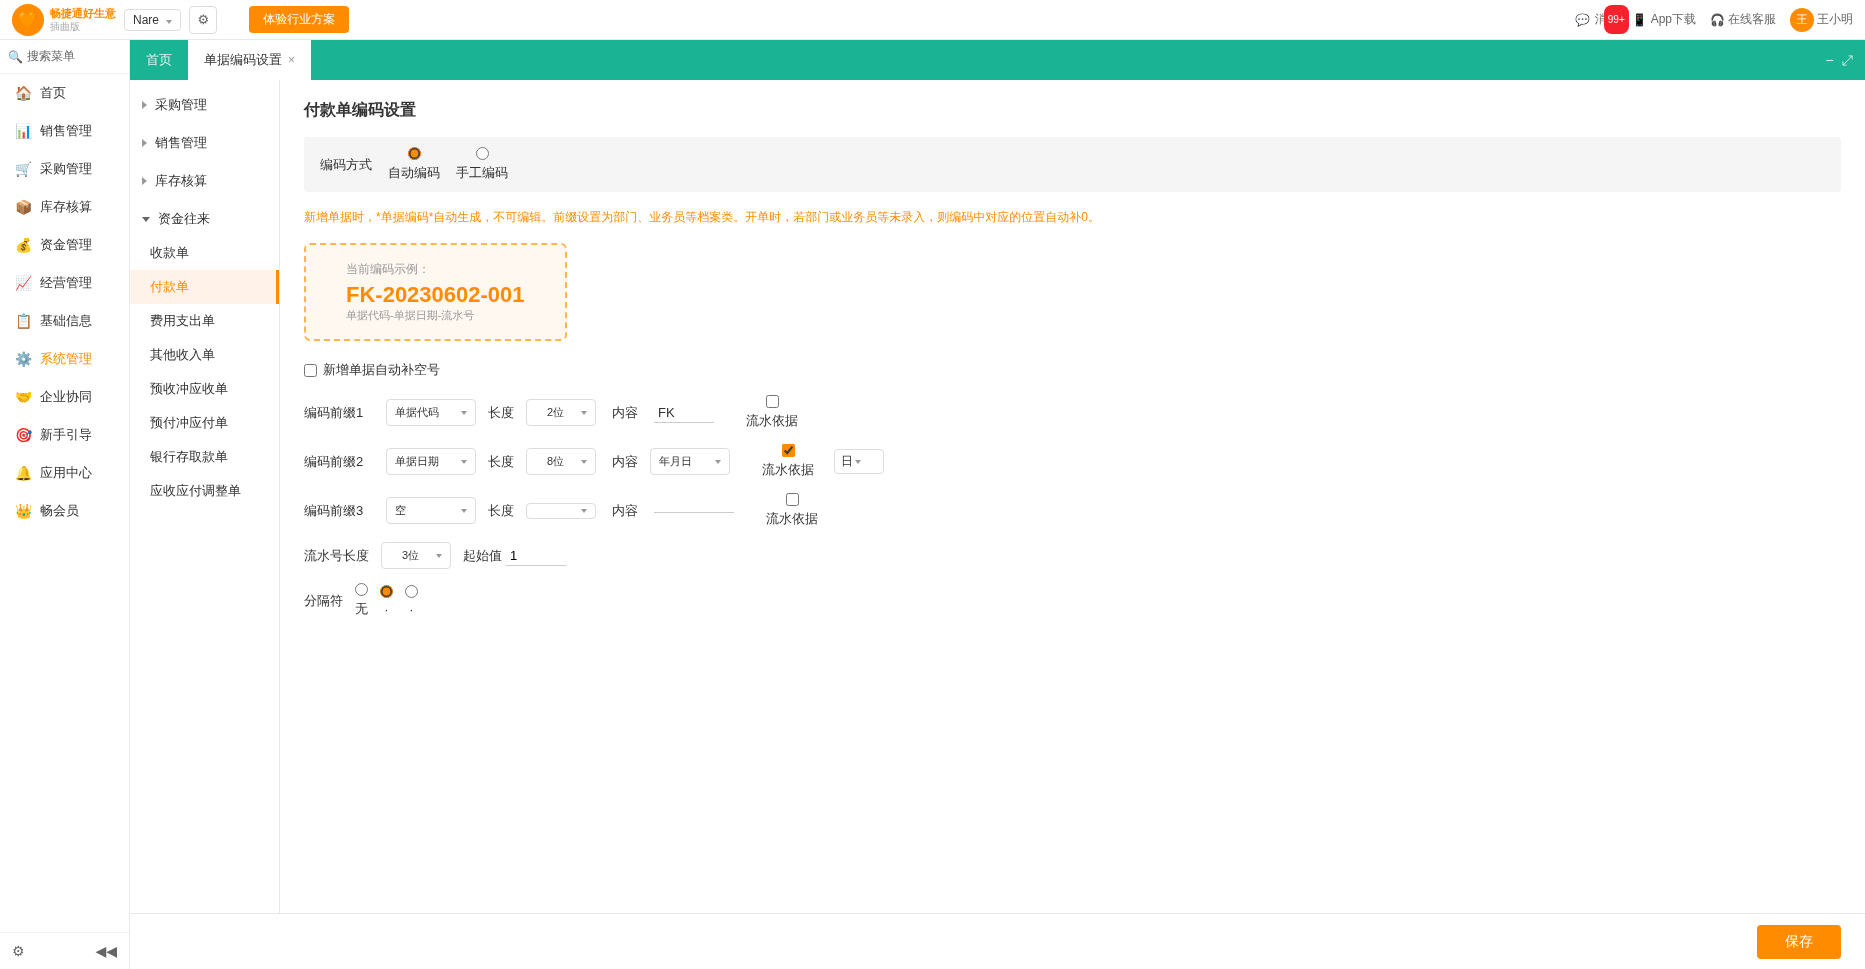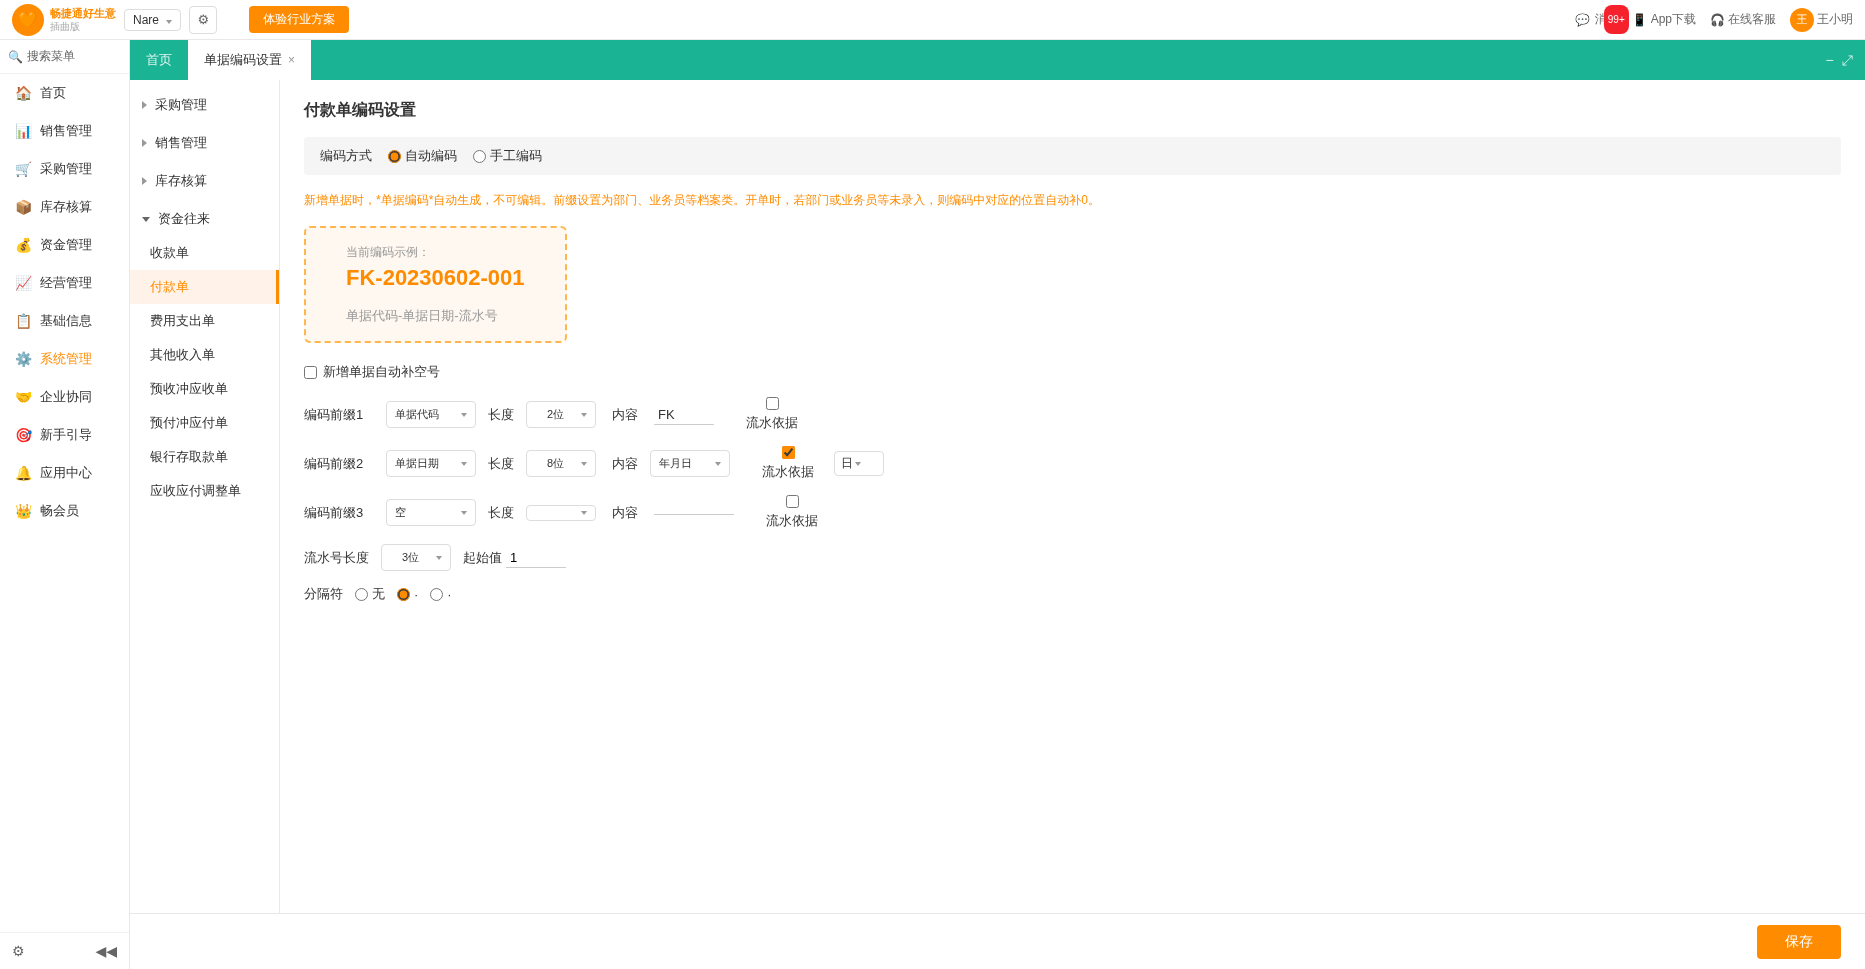--- a/index.html
+++ b/index.html
@@ -48,31 +48,31 @@
     .sub-item { padding: 8px 20px; font-size: 13px; color: #333; cursor: pointer; }
     .sub-item.active { background: #fff2e8; color: #ff8c00; border-right: 3px solid #ff8c00; }
 
     
     .main-content { flex: 1; padding: 20px 24px; overflow-y: auto; background: #fff; }
     .page-title { font-size: 16px; font-weight: bold; color: #333; margin-bottom: 16px; }
 
     
     .encoding-method { display: flex; align-items: center; gap: 16px; margin-bottom: 16px; padding: 10px 16px; background: #f5f5f5; border-radius: 4px; }
     .encoding-label { font-size: 13px; color: #333; }
-    .radio-option { display: flex; align-items: center; gap: 4px; font-size: 13px; cursor: pointer; }
+    .radio-option { display: flex; align-items: center; gap: 4px; font-size: 13px; cursor: pointer; flex-direction: column; }
     .radio-option input[type="radio"] { accent-color: #ff8c00; }
 
     .hint-text { font-size: 12px; color: #666; margin-bottom: 16px; line-height: 1.6; }
     .hint-text span { color: #ff8c00; }
 
     
     .preview-box { border: 2px dashed #ffb74d; background: #fff8f0; border-radius: 6px; padding: 16px 40px; display: inline-block; margin-bottom: 20px; }
     .preview-label { font-size: 12px; color: #999; margin-bottom: 4px; }
     .preview-code { font-size: 22px; font-weight: bold; color: #ff8c00; }
-    .preview-desc { font-size: 13px; color: #999; margin-top: 16px; }
+    .preview-desc { font-size: 11px; color: #999; margin-top: 0; }
 
     
     .auto-fill-row { display: flex; align-items: center; gap: 6px; margin-bottom: 16px; font-size: 13px; color: #333; }
     .auto-fill-row input[type="checkbox"] { accent-color: #ff8c00; }
 
     
     .form-row { display: flex; align-items: center; gap: 12px; margin-bottom: 14px; }
     .form-label { width: 70px; font-size: 13px; color: #333; flex-shrink: 0; }
     .form-select { border: 1px solid #ddd; border-radius: 4px; padding: 5px 8px; font-size: 11px; min-width: 90px; background: #fff; display: flex; align-items: center; justify-content: space-between; cursor: pointer; gap: 4px; }
     .form-select-sm { min-width: 70px; padding-left: 20px; }

